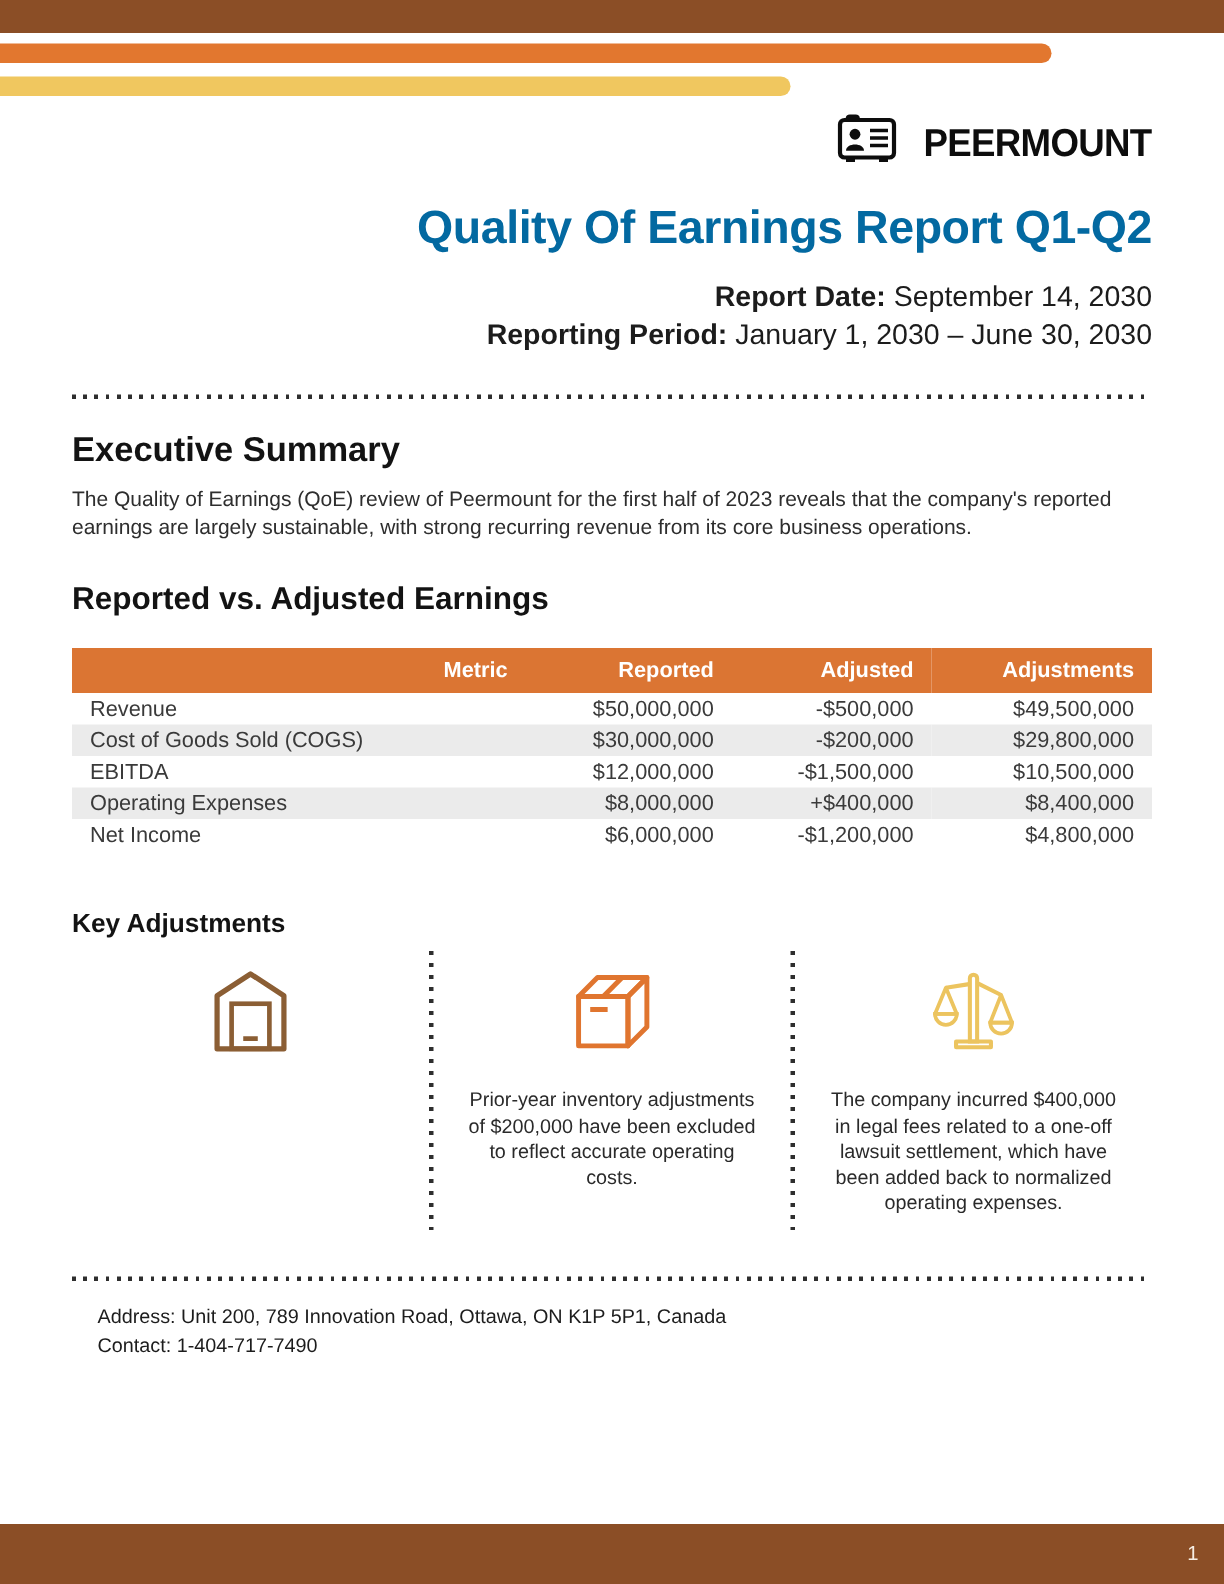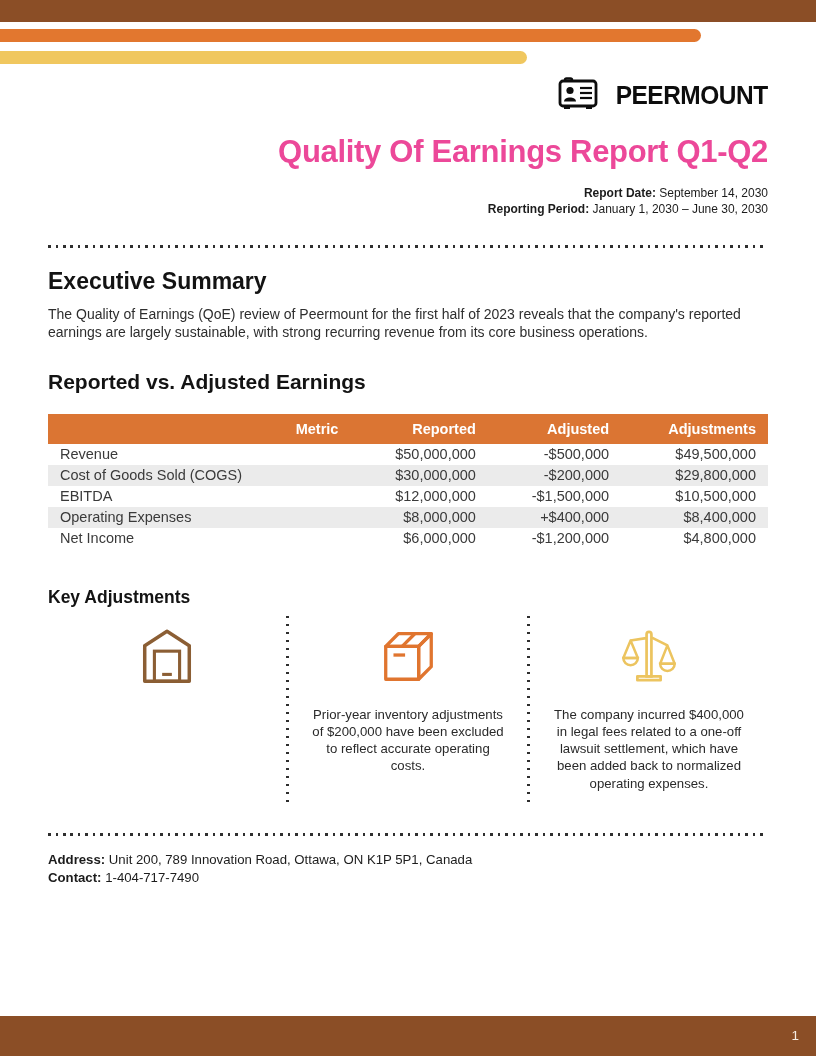--- a/index.html
+++ b/index.html
@@ -16,22 +16,22 @@
   .bar-orange { margin-top: 7px; height: 13px; width: 701px; background: #E2772F; border-radius: 0 7px 7px 0; }
   .bar-yellow { margin-top: 9px; height: 13px; width: 527px; background: #F0C75F; border-radius: 0 7px 7px 0; }
 
   .content { padding: 0 48px; }
 
   
   .logo-row { display: flex; justify-content: flex-end; align-items: center; gap: 8px; margin-top: 14px; height: 34px; }
   .logo-text { font-size: 26px; font-weight: 700; letter-spacing: -0.5px; color: #0d0d0d; transform: scaleX(0.94); transform-origin: right center; }
 
   
-  .doc-title { margin-top: 22px; text-align: right; font-size: 31px; font-weight: 800; color: #ec4899; letter-spacing: -0.3px; }
-  .meta { margin-top: 16px; text-align: right; font-size: 12px; color: #1c1c1c; line-height: 1.32; }
+  .doc-title { margin-top: 22px; text-align: right; font-size: 31px; font-weight: 800; color: #0369a1; letter-spacing: -0.3px; }
+  .meta { margin-top: 16px; text-align: right; font-size: 19px; color: #1c1c1c; line-height: 1.32; }
   .meta .b { font-weight: 700; }
 
   .dotted-h {
     margin-top: 27px; height: 3px;
     background: repeating-linear-gradient(to right, #2e2e2e 0 2.5px, transparent 2.5px 7.5px);
   }
   .dotted-h.second { margin-top: 31px; }
 
   .h2-exec { margin-top: 20px; font-size: 23px; font-weight: 800; color: #131313; }
   .body-text { margin-top: 10px; font-size: 14px; color: #2e2e2e; line-height: 1.33; max-width: 720px; }
@@ -50,21 +50,21 @@
 
   
   .cards { margin-top: 8px; display: grid; grid-template-columns: 1fr 3px 1fr 3px 1fr; }
   .card { padding: 0 16px; display: flex; flex-direction: column; align-items: center; }
   .card-sep { width: 3px; background: repeating-linear-gradient(to bottom, #2e2e2e 0 2.5px, transparent 2.5px 8px); }
   .card-icon { height: 64px; margin-top: 8px; display: flex; align-items: center; justify-content: center; }
   .card-text { margin-top: 18px; margin-bottom: 10px; font-size: 13.2px; line-height: 1.3; text-align: center; color: #2a2a2a; max-width: 196px; }
 
   
   .footer-info { margin-top: 15px; font-size: 13.2px; color: #1c1c1c; line-height: 1.42; }
-  .footer-info .b { font-weight: 700; }
+  .footer-info .b { font-weight: 400; margin-left: 17px; }
 
   .bottom-bar { position: absolute; bottom: 0; left: 0; width: 100%; height: 40px; background: #8B4E26; }
   .page-num { position: absolute; right: 17px; top: 0; line-height: 40px; color: #F6EDE3; font-size: 13.5px; }
 </style>
 </head>
 <body>
 
 <div class="page">
 
   <div class="bar-brown"></div>

